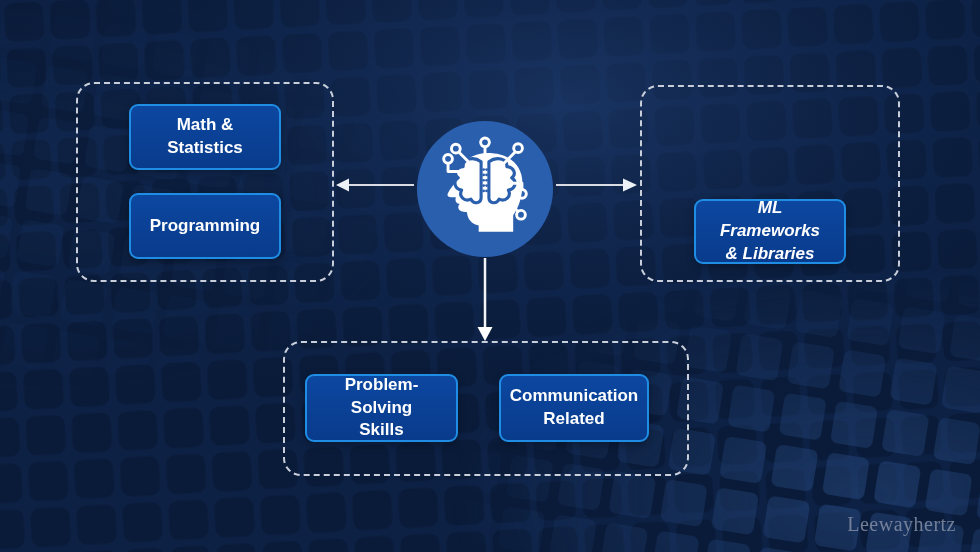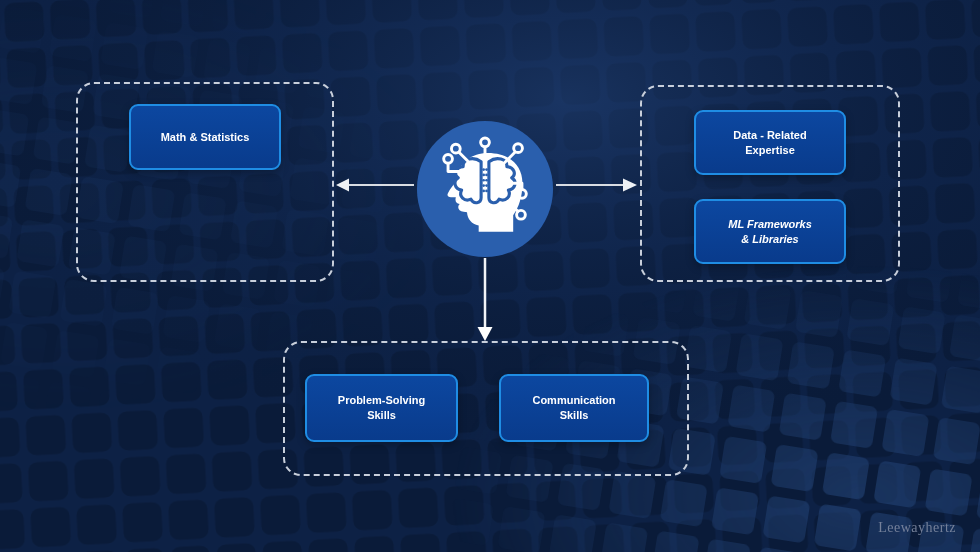--- a/index.html
+++ b/index.html
@@ -16,36 +16,36 @@
     box-sizing:border-box;
   }
   .group-left  {left:76px;  top:82px;  width:258px; height:200px;}
   .group-right {left:640px; top:85px;  width:260px; height:197px;}
   .group-bottom{left:283px; top:341px; width:406px; height:135px;}
   .skill-btn{
     position:absolute;box-sizing:border-box;
     display:flex;align-items:center;justify-content:center;text-align:center;
     background:linear-gradient(180deg,#0c47a0 0%,#093b8c 100%);
     border:2px solid #1f8de4;border-radius:9px;
-    color:#ffffff;font-size:11px;font-weight:600;line-height:1.35;
+    color:#ffffff;font-size:17px;font-weight:600;line-height:1.35;
     white-space:pre-line;padding:4px 10px;
     box-shadow:0 3px 8px rgba(0,0,0,0.28);
   }
   .group-left .skill-btn, .group-right .skill-btn{width:152px;left:50%;transform:translateX(-50%);}
   .group-left  .btn-0{top:20px;height:66px;}
   .group-left  .btn-1{top:109px;height:66px;}
   .group-right .btn-0{top:23px;height:65px;}
   .group-right .btn-1{top:112px;height:65px;font-style:italic;}
   .group-bottom .btn-0{left:20px; top:31px;width:153px;height:68px;}
   .group-bottom .btn-1{left:214px;top:31px;width:150px;height:68px;}
   .center-icon{position:absolute;left:415px;top:119px;width:140px;height:140px;z-index:4;}
   .watermark{
     position:absolute;right:24px;bottom:16px;z-index:5;
     font-family:"Liberation Serif","DejaVu Serif",serif;
-    font-size:14px;color:#7e89a1;opacity:0.9;letter-spacing:0.5px;
+    font-size:20px;color:#7e89a1;opacity:0.9;letter-spacing:0.5px;
   }
 </style>
 </head>
 <body>
 
 <div class="stage">
 
   <svg class="bg-layer" width="980" height="552" viewBox="0 0 980 552">
     <defs>
       <pattern id="tiles" width="46" height="46" patternUnits="userSpaceOnUse" patternTransform="rotate(-3)">
@@ -93,34 +93,33 @@
       <polygon points="637,185 623,178.5 623,191.5" fill="#eef1f5"></polygon>
     </g>
     <g>
       <line x1="485" y1="258" x2="485" y2="328" stroke="#f2f4f7" stroke-width="2.5"></line>
       <polygon points="485,341 477.5,327 492.5,327" fill="#ffffff"></polygon>
     </g>
   </svg>
 
   <div class="group group-left">
     <div class="skill-btn btn-0">Math &amp; Statistics</div>
+    <div class="skill-btn btn-1">Programming</div>
   </div>
 
   <div class="group group-right">
-    <div class="skill-btn btn-0">Data - Related
-Expertise</div>
     <div class="skill-btn btn-1">ML Frameworks
 &amp; Libraries</div>
   </div>
 
   <div class="group group-bottom">
     <div class="skill-btn btn-0">Problem-Solving
 Skills</div>
     <div class="skill-btn btn-1">Communication
-Skills</div>
+Related</div>
   </div>
 
   <div class="center-icon">
     <svg width="140" height="140" viewBox="0 0 144 144">
       <circle cx="72" cy="72" r="70" fill="#2a5fad"></circle>
 
       <path fill="#ffffff" d="M 75 35
         C 58 35 46 45 44 58 L 44 62
         C 40 67 36 72 34 76 C 32.5 78.5 34 80.5 37 80.5 L 42 80.5
         C 41 84 42 87 46 87.5 C 43 90.5 44.5 95 50 95.5 L 53.5 96

